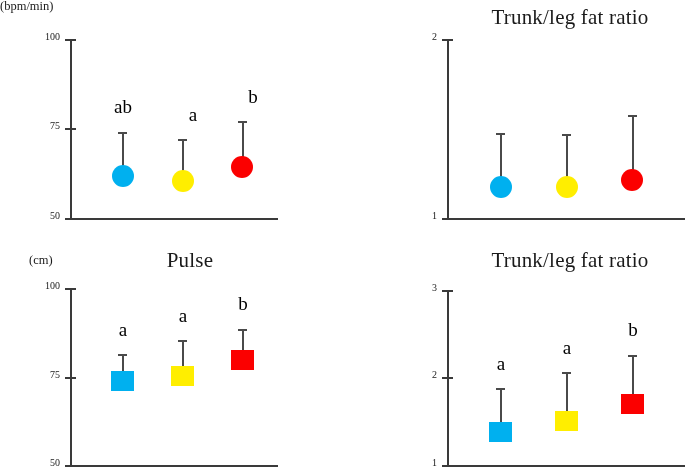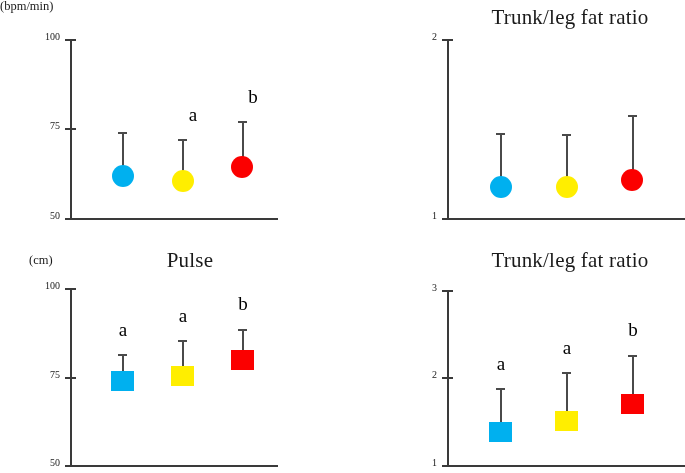--- a/index.html
+++ b/index.html
@@ -42,20 +42,21 @@
       <div class="tick" style="left:65px;top:39px;"></div>
       <div class="tick-label" style="left:14px;top:31px;width:46px;">100</div>
       <div class="tick" style="left:65px;top:128px;"></div>
       <div class="tick-label" style="left:14px;top:120px;width:46px;">75</div>
       <div class="tick" style="left:65px;top:218px;"></div>
       <div class="tick-label" style="left:14px;top:210px;width:46px;">50</div>
 
       <div class="errbar" style="left:122px;top:132px;height:44px;"></div>
       <div class="errcap" style="left:118px;top:132px;"></div>
       <div class="marker-circle" style="left:112px;top:165px;width:22px;height:22px;background:#00b0ef;"></div>
+      <div class="sig-label" style="left:93px;top:96px;width:60px;">ab</div>
 
       <div class="errbar" style="left:182px;top:139px;height:42px;"></div>
       <div class="errcap" style="left:178px;top:139px;"></div>
       <div class="marker-circle" style="left:172px;top:170px;width:22px;height:22px;background:#ffee00;"></div>
       <div class="sig-label" style="left:163px;top:104px;width:60px;">a</div>
 
       <div class="errbar" style="left:242px;top:121px;height:46px;"></div>
       <div class="errcap" style="left:238px;top:121px;"></div>
       <div class="marker-circle" style="left:231px;top:156px;width:22px;height:22px;background:#fb0000;"></div>
       <div class="sig-label" style="left:223px;top:86px;width:60px;">b</div>

